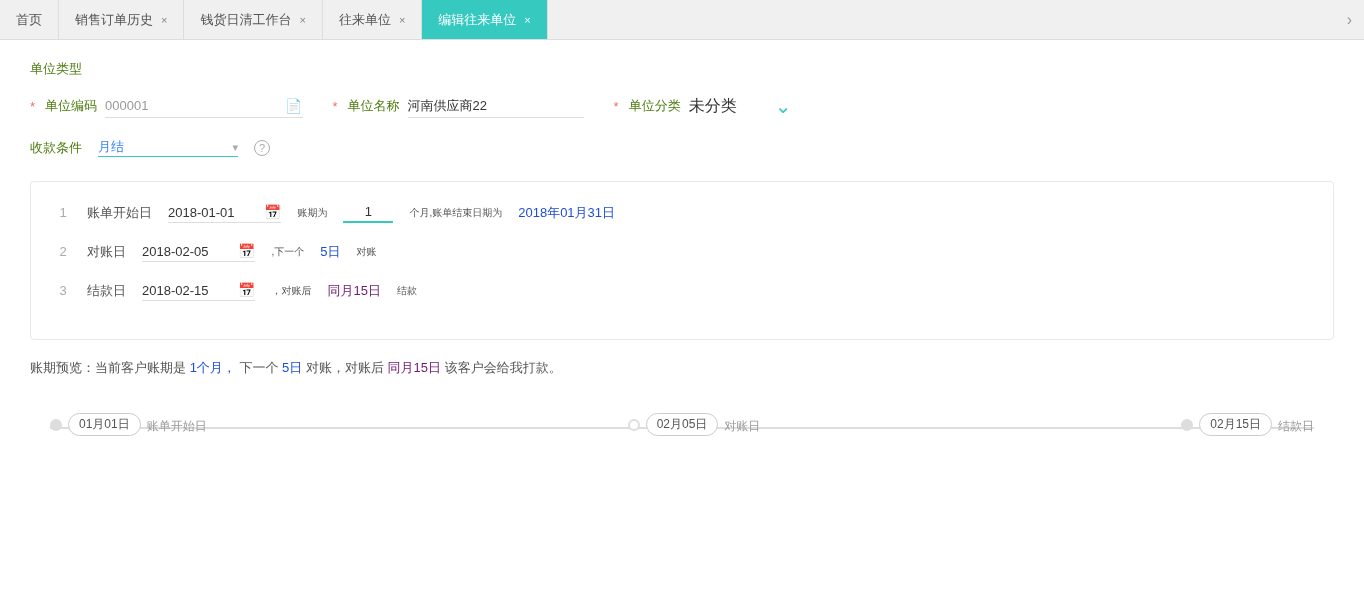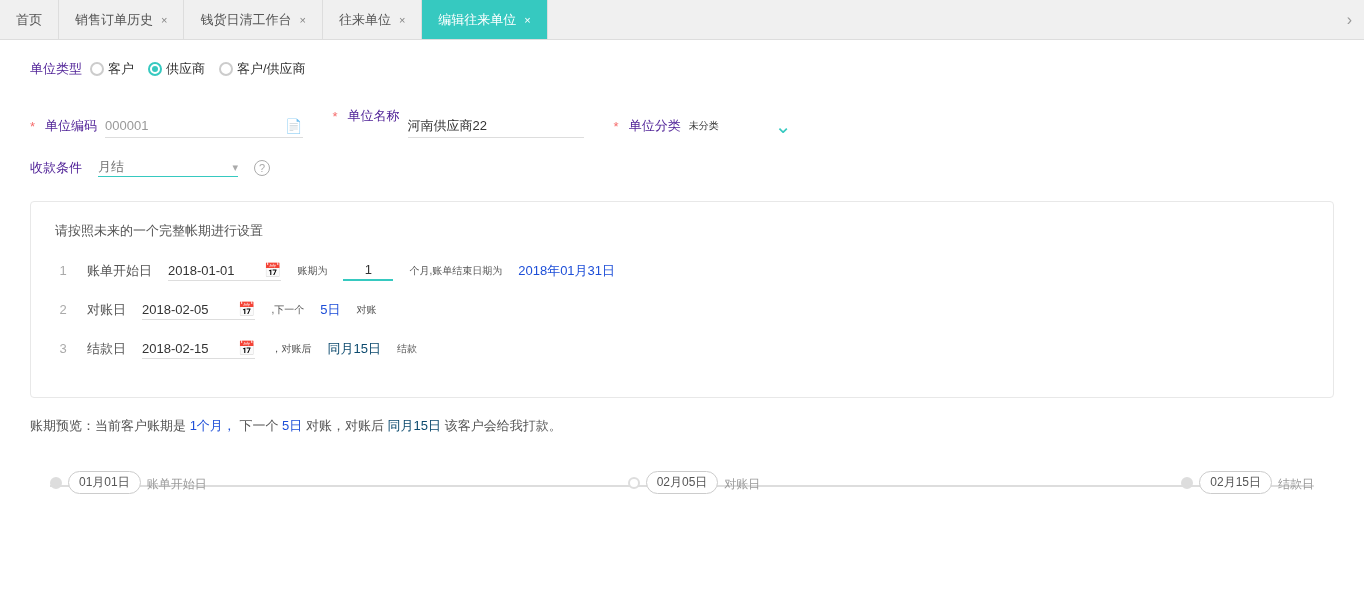--- a/index.html
+++ b/index.html
@@ -29,45 +29,45 @@
     }
 
     
     .form-row {
       display: flex; align-items: center; margin-bottom: 20px; gap: 30px;
     }
     .form-group {
       display: flex; align-items: center; gap: 8px;
     }
     .form-label {
-      color: #4c1d95; white-space: nowrap; font-size: 13px;
+      color: #4d7c0f; white-space: nowrap; font-size: 13px;
     }
     .required-star { color: #f56c6c; margin-right: 2px; }
     .radio-group { display: flex; align-items: center; gap: 14px; }
     .radio-item { display: flex; align-items: center; gap: 4px; cursor: pointer; }
     .radio-circle {
       width: 14px; height: 14px; border-radius: 50%; border: 2px solid #ccc; display: flex; align-items: center; justify-content: center;
     }
     .radio-circle.checked { border-color: #36c9c0; }
     .radio-circle.checked::after { content: ''; width: 6px; height: 6px; border-radius: 50%; background: #36c9c0; display: block; }
 
     .form-input {
       border: none; border-bottom: 1px solid #ddd; outline: none; padding: 4px 0; font-size: 13px; color: #333; background: transparent; min-width: 120px;
     }
 
     .input-with-icon { display: flex; align-items: center; border-bottom: 1px solid #ddd; }
     .input-with-icon input { border: none; outline: none; padding: 4px 4px 4px 0; font-size: 13px; color: #999; background: transparent; min-width: 100px; }
     .input-with-icon .icon-btn { color: #36c9c0; font-size: 14px; cursor: pointer; }
 
     .select-with-icon { display: flex; align-items: center; border-bottom: 1px solid #36c9c0; min-width: 120px; }
-    .select-with-icon span.selected-val { color: #737373; font-size: 13px; flex: 1; }
+    .select-with-icon span.selected-val { color: #3b82f6; font-size: 13px; flex: 1; }
     .select-with-icon .chevron { color: #aaa; font-size: 11px; margin-left: 6px; }
 
     .unit-class-select { display: flex; align-items: center; gap: 6px; }
-    .unit-class-select span.val { font-size: 10px; color: #333; min-width: 80px; }
+    .unit-class-select span.val { font-size: 16px; color: #333; min-width: 80px; }
     .unit-class-select .chevron { color: #36c9c0; font-size: 16px; }
 
     .help-icon {
       width: 16px; height: 16px; border-radius: 50%; border: 1px solid #aaa; display: flex; align-items: center; justify-content: center; font-size: 11px; color: #aaa; cursor: pointer;
     }
 
     
     .settings-box {
       border: 1px solid #e8e8e8; border-radius: 4px; padding: 20px 24px; margin-bottom: 16px;
     }
@@ -82,21 +82,21 @@
     }
     .row-label { color: #555; font-size: 13px; white-space: nowrap; }
     .date-input-box { display: flex; align-items: center; gap: 6px; border-bottom: 1px solid #ddd; padding: 2px 0; }
     .date-input-box input { border: none; outline: none; font-size: 13px; color: #333; background: transparent; width: 90px; }
     .calendar-icon { color: #36c9c0; cursor: pointer; font-size: 14px; }
 
     .period-input { display: flex; align-items: center; gap: 6px; }
     .period-input input { border: none; border-bottom: 2px solid #36c9c0; outline: none; font-size: 13px; color: #333; width: 50px; text-align: center; padding: 2px 0; background: transparent; }
     .period-suffix { font-size: 10px; color: #555; }
     .highlight-orange { color: #1d4ed8; font-weight: 500; }
-    .highlight-green { color: #0c4a6e; font-weight: 500; }
+    .highlight-green { color: #701a75; font-weight: 500; }
 
     
     .preview-text {
       font-size: 13px; color: #555; margin-bottom: 24px; line-height: 1.8;
     }
 
     
     .timeline-container {
       display: flex; align-items: flex-start; padding: 0 20px; margin-top: 10px; position: relative;
     }
@@ -146,50 +146,36 @@
     <span class="close-icon">×</span>
   </div>
   <div class="tabs-more">›</div>
 </div>
 
 <div class="content-area">
 
   <div class="form-row" style="margin-bottom:16px;">
     <div class="form-group">
       <span class="form-label">单位类型</span>
-      <div class="radio-group">
-        <label class="radio-item">
-          <div class="radio-circle"></div>
-          <span>客户</span>
-        </label>
-        <label class="radio-item">
-          <div class="radio-circle checked"></div>
-          <span>供应商</span>
-        </label>
-        <label class="radio-item">
-          <div class="radio-circle"></div>
-          <span>客户/供应商</span>
-        </label>
-      </div>
     </div>
   </div>
 
   <div class="form-row" style="margin-bottom:20px; align-items:flex-end;">
     <div class="form-group">
       <span class="required-star">*</span>
       <span class="form-label">单位编码</span>
       <div class="input-with-icon">
         <input type="text" style="color: rgb(153, 153, 153); min-width: 90px;" value="000001">
         <span class="icon-btn">📄</span>
       </div>
     </div>
     <div class="form-group">
       <span class="required-star">*</span>
       <span class="form-label">单位名称</span>
-      <input class="form-input" type="text" style="border-bottom: 1px solid rgb(221, 221, 221); min-width: 160px; margin-top: 20px;" value="河南供应商22">
+      <input class="form-input" type="text" style="border-bottom: 1px solid rgb(221, 221, 221); min-width: 160px;" value="河南供应商22">
     </div>
     <div class="form-group">
       <span class="required-star">*</span>
       <span class="form-label">单位分类</span>
       <div class="unit-class-select" style="min-width:120px; cursor:pointer;">
         <span class="val">未分类</span>
         <span class="chevron" style="font-size:20px; color:#36c9c0;">⌄</span>
       </div>
     </div>
   </div>
@@ -199,21 +185,20 @@
       <span class="form-label">收款条件</span>
       <div class="select-with-icon" style="min-width:140px; cursor:pointer; margin-left:8px;">
         <span class="selected-val">月结</span>
         <span class="chevron">▾</span>
       </div>
       <div class="help-icon" style="margin-left:8px;">?</div>
     </div>
   </div>
 
   <div class="settings-box">
-    <div class="settings-box-title">请按照未来的一个完整帐期进行设置</div>
 
     <div class="settings-row">
       <span class="row-num">1</span>
       <span class="row-label">账单开始日</span>
       <div class="date-input-box">
         <input type="text" value="2018-01-01" style="">
         <span class="calendar-icon">📅</span>
       </div>
       <span class="period-suffix">账期为</span>
       <div class="period-input">

